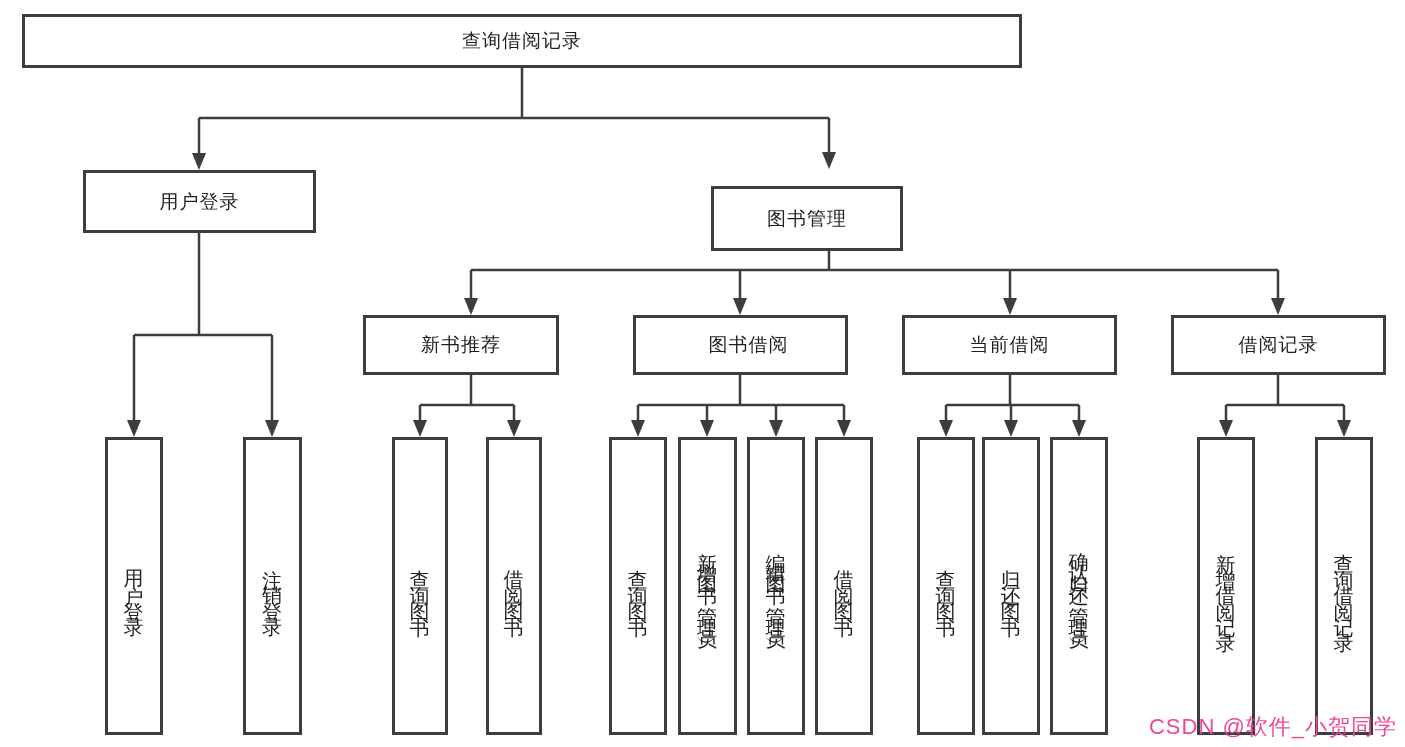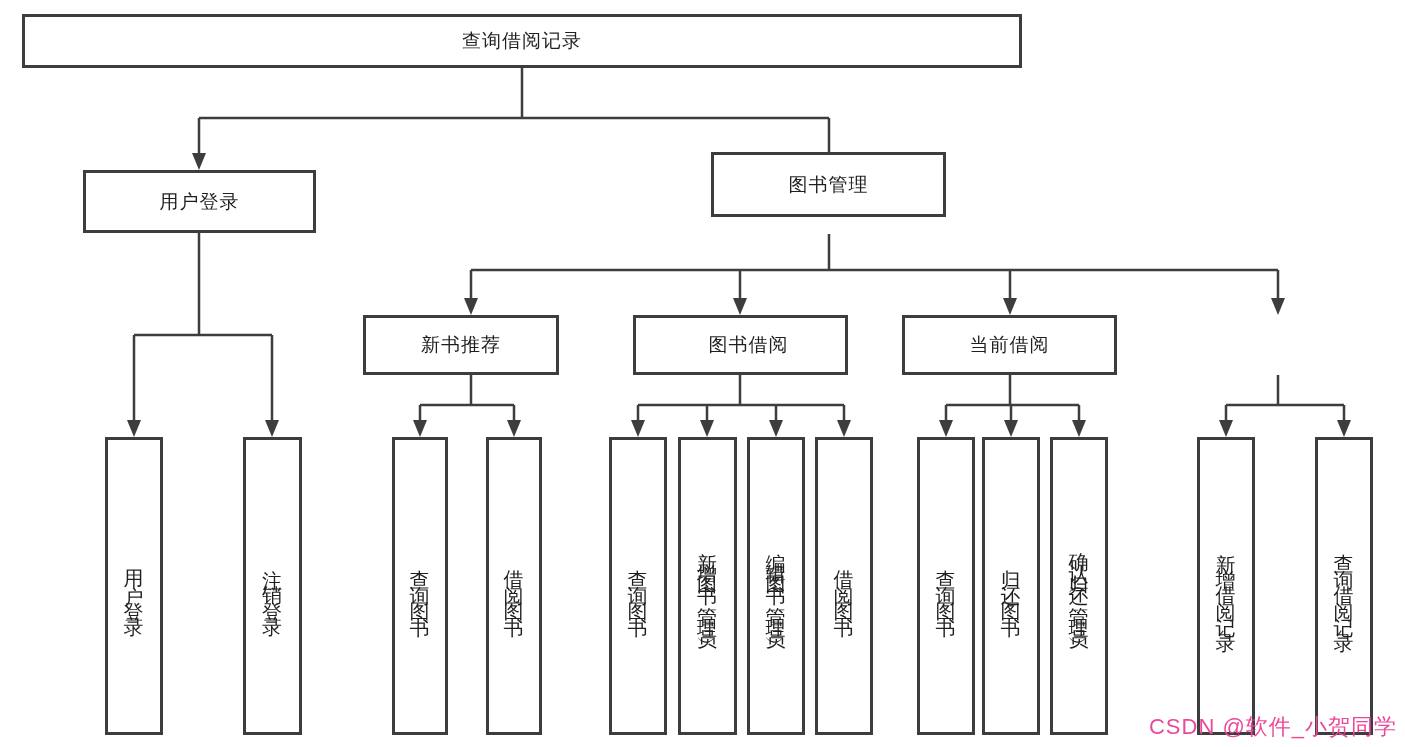--- a/index.html
+++ b/index.html
@@ -94,32 +94,35 @@
     </g>
   </svg>
 
   <div class="node hnode" style="left:22px; top:14px; width:1000px; height:54px;">
     <span>查询借阅记录</span>
   </div>
 
   <div class="node hnode" style="left:83px; top:170px; width:233px; height:63px;">
     <span>用户登录</span>
   </div>
-  <div class="node hnode" style="left:711px; top:152px; width:235px; height:65px;">
+  <div class="node hnode" style="left:711px; top:186px; width:192px; height:65px;">
     <span>图书管理</span>
   </div>
 
   <div class="node hnode" style="left:363px; top:315px; width:196px; height:60px;">
     <span>新书推荐</span>
   </div>
   <div class="node hnode" style="left:633px; top:315px; width:215px; height:60px;padding-left:16px;">
     <span>图书借阅</span>
   </div>
   <div class="node hnode" style="left:902px; top:315px; width:215px; height:60px;">
     <span>当前借阅</span>
+  </div>
+  <div class="node hnode" style="left:1171px; top:315px; width:215px; height:60px;">
+    <span>借阅记录</span>
   </div>
 
   <div class="node vnode" style="left:105px; top:437px; width:58px; height:298px;">
     <span>用户登录</span>
   </div>
   <div class="node vnode" style="left:243px; top:437px; width:59px; height:298px;">
     <span>注销登录</span>
   </div>
 
   <div class="node vnode" style="left:392px; top:437px; width:56px; height:298px;">

